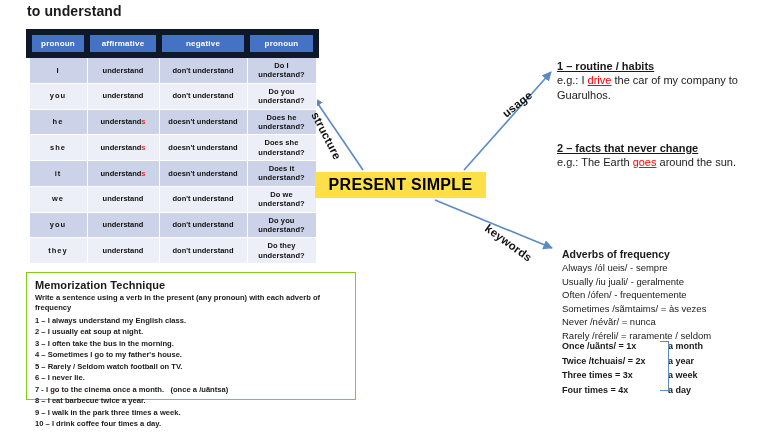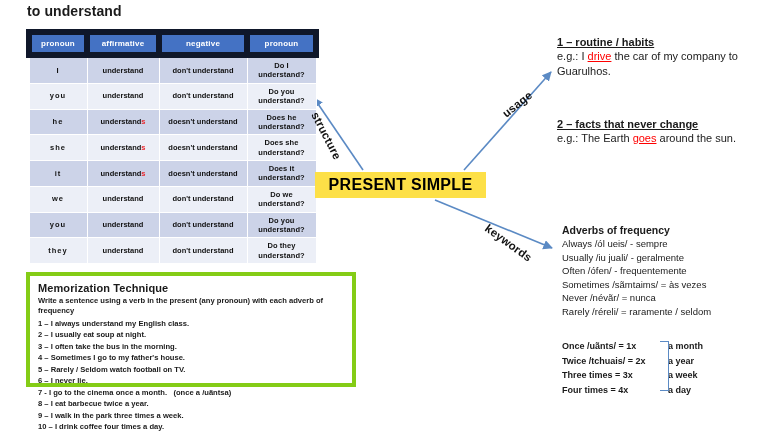--- a/index.html
+++ b/index.html
@@ -42,38 +42,38 @@
   #conj-table col.c-neg{width:88px}
   #conj-table col.c-q{width:69px}
   tr.row-a td{background:#ccd3e8;}
   tr.row-b td{background:#eceff7;}
   td.cell-pron{letter-spacing:1px;font-weight:600;}
   td.cell-q{font-weight:700;letter-spacing:.1px;}
   .s-red{color:#e8262b;}
 
   
   #memo-box{
-    position:absolute;left:26px;top:272px;width:330px;height:115px;
-    border:4px solid #84cc16;background:#ffffff;
+    position:absolute;left:26px;top:272px;width:330px;height:128px;
+    border:1px solid #84cc16;background:#ffffff;
     box-sizing:border-box;padding:5px 7px 0 8px;
   }
   #memo-title{font-size:11px;font-weight:700;margin:1px 0 2px 0;letter-spacing:.1px;}
   #memo-intro{font-size:7.6px;font-weight:600;line-height:1.35;margin-bottom:1px;}
   .memo-line{font-size:7.6px;font-weight:700;line-height:1.52;white-space:pre;}
 
   
   #present-simple{
     position:absolute;left:315px;top:172px;width:171px;height:26px;
     background:#fde047;
     display:flex;align-items:center;justify-content:center;
     font-size:16px;font-weight:700;letter-spacing:.3px;color:#000;
   }
 
   
-  .rt{position:absolute;}
+  .rt{position:absolute;margin-top:24px;}
   #usage-1{left:557px;top:36px;width:205px;}
   #usage-2{left:557px;top:118px;width:205px;}
   .rt-head{
     font-size:11px;font-weight:700;text-decoration:underline;
     margin-bottom:1px;letter-spacing:0;
   }
   .rt-body{font-size:11px;line-height:1.33;font-weight:400;}
   .hl-red{color:#ff0000;text-decoration:underline;}
 
   #adverbs{left:562px;top:224px;width:200px;}

